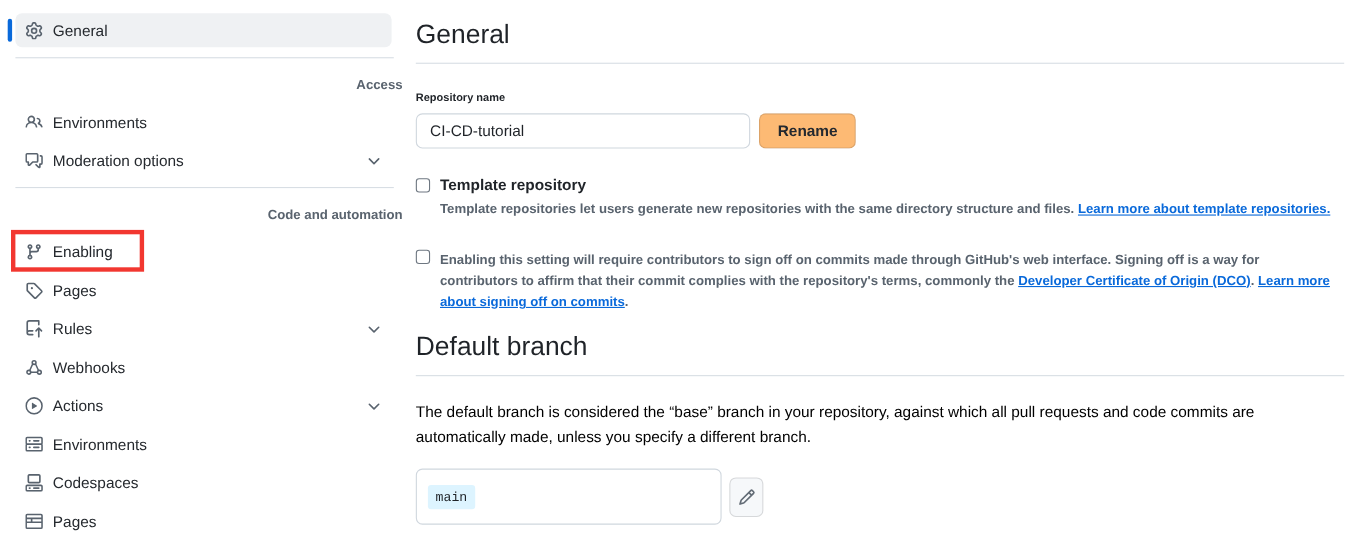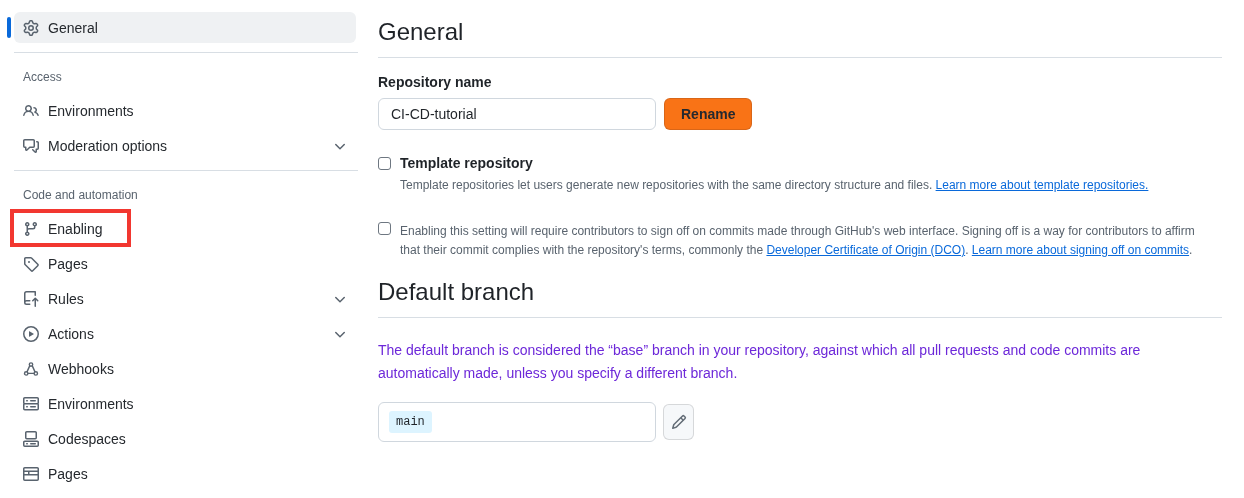--- a/index.html
+++ b/index.html
@@ -10,50 +10,50 @@
   .sidebar { position:absolute; left:0; top:0; width:366px; padding-top:12px; }
   .nav-item { display:flex; align-items:center; height:31px; margin:0 10px 4px 14px;
     padding:0 8px 0 9px; border-radius:6px; font-size:14px; color:#25292e;
     cursor:pointer; position:relative; }
   .nav-item .oct { width:16px; height:16px; margin-right:9px; flex:none; color:#59636e; }
   .nav-item.selected { background:#eff1f3; }
   .sel-bar { position:absolute; left:-7px; top:5px; width:4px; height:21px;
     border-radius:3px; background:#0969da; }
   .chev { margin-left:auto; width:16px; height:16px; color:#59636e; }
   .side-divider { border-top:1px solid #d8dee4; margin:9px 8px 0 14px; }
-  .section-label { font-size:12px; font-weight:400; color:#59636e;
-    margin:17px 0 10px 23px; }
+  .section-label { font-size:12px; font-weight:700; color:#59636e;
+    margin:17px 0 10px 23px;text-align:right; }
   .items-gap { margin-top:11px; }
   .red-box { position:absolute; left:-4px; top:-4px; width:121px; height:38px;
     border:4px solid #f23730; pointer-events:none; }
 
   
   .main { position:absolute; left:378px; top:0; width:844px; }
   h1.page-h { font-size:24px; font-weight:400; color:#1f2328; margin-top:16px;
     line-height:32px; padding-bottom:9px; border-bottom:1px solid #d8dee4; }
-  .field-label { font-size:14px; font-weight:700; margin-top:16px; }
+  .field-label { font-size:10px; font-weight:700; margin-top:26px; }
   .row { display:flex; align-items:center; margin-top:8px; }
-  .text-input { width:278px; height:32px; border:1px solid #d0d7de; border-radius:6px;
+  .text-input { width:304px; height:32px; border:1px solid #d0d7de; border-radius:6px;
     padding:0 12px; font-size:14px; color:#1f2328; background:#fff;
     font-family:inherit; }
   .btn { height:32px; margin-left:8px; padding:0 16px; font-size:14px; font-weight:700;
-    color:#24292f; background:#f97316; border:1px solid rgba(31,35,40,0.15);
+    color:#24292f; background:#fdba74; border:1px solid rgba(31,35,40,0.15);
     border-radius:6px; cursor:pointer; font-family:inherit; }
   .check-row { display:flex; margin-top:24px; }
   .checkbox { width:13px; height:13px; flex:none; margin-top:3px;
     border:1px solid #6e7781; border-radius:3px; background:#fff; cursor:pointer; }
   .check-body { margin-left:9px; }
   .check-label { font-size:14px; font-weight:700; line-height:19px; cursor:pointer; }
   .note { font-size:12px; color:#59636e; line-height:19px; margin-top:3px;
-    max-width:820px; }
+    max-width:820px;font-weight:bold; }
   .note a { color:#0969da; text-decoration:underline; cursor:pointer; }
-  .para { font-size:14px; line-height:23px; color:#6d28d9; margin-top:21px; }
+  .para { font-size:14px; line-height:23px; color:#000000; margin-top:21px; }
   .h2-space { margin-top:40px; }
   .branch-row { display:flex; align-items:center; margin-top:17px; }
-  .branch-input { width:278px; height:40px; border:1px solid #d0d7de; border-radius:6px;
+  .branch-input { width:278px; height:51px; border:1px solid #d0d7de; border-radius:6px;
     background:#fff; display:flex; align-items:center; padding:0 10px; }
   .branch-token { background:#ddf4ff; color:#1f2328; border-radius:3px;
     font-family:"Liberation Mono","DejaVu Sans Mono",monospace; font-size:12px;
     padding:4px 7px; }
   .icon-btn { width:31px; height:36px; margin-left:7px; display:flex; align-items:center;
     justify-content:center; background:#f6f8fa; border:1px solid rgba(31,35,40,0.15);
     border-radius:6px; cursor:pointer; color:#636c76; }
 </style>
 </head>
 <body>
@@ -112,45 +112,45 @@
     <svg class="oct" viewBox="0 0 16 16" fill="currentColor">
         <path d="M1 2.5A2.5 2.5 0 0 1 3.5 0h8.75a.75.75 0 0 1 .75.75v3.5a.75.75 0 0 1-1.5 0V1.5h-8a1 1 0 0 0-1 1v6.708A2.493 2.493 0 0 1 3.5 9h3.25a.75.75 0 0 1 0 1.5H3.5a1 1 0 0 0 0 2h3.25a.75.75 0 0 1 0 1.5H3.5A2.5 2.5 0 0 1 1 11.5Zm13.23 7.79h-.001l-1.224-1.224v6.184a.75.75 0 0 1-1.5 0V9.066L10.28 10.29a.75.75 0 0 1-1.06-1.061l2.505-2.504a.75.75 0 0 1 1.06 0L15.29 9.23a.751.751 0 0 1-.018 1.042.751.751 0 0 1-1.042.018Z"></path>
       </svg>
     <span>Rules</span>
     <svg class="chev" viewBox="0 0 16 16" fill="currentColor">
         <path d="M12.78 5.97a.75.75 0 0 1 0 1.06l-4.25 4.25a.75.75 0 0 1-1.06 0L3.22 7.03a.751.751 0 0 1 1.06-1.06L8 9.69l3.72-3.72a.75.75 0 0 1 1.06 0Z"></path>
       </svg>
   </div>
 
   <div class="nav-item">
-    <svg class="oct" viewBox="0 0 16 16" fill="currentColor">
-        <path d="M8 0a8 8 0 1 1 0 16A8 8 0 0 1 8 0ZM1.5 8a6.5 6.5 0 1 0 13 0 6.5 6.5 0 0 0-13 0Zm4.879-2.773 4.264 2.559a.25.25 0 0 1 0 .428l-4.264 2.559A.25.25 0 0 1 6 10.559V5.442a.25.25 0 0 1 .379-.215Z"></path>
-      </svg>
-    <span>Actions</span>
-    <svg class="chev" viewBox="0 0 16 16" fill="currentColor">
-        <path d="M12.78 5.97a.75.75 0 0 1 0 1.06l-4.25 4.25a.75.75 0 0 1-1.06 0L3.22 7.03a.751.751 0 0 1 1.06-1.06L8 9.69l3.72-3.72a.75.75 0 0 1 1.06 0Z"></path>
-      </svg>
-  </div>
-
-  <div class="nav-item">
     <svg class="oct" viewBox="0 0 16 16">
         <g fill="none" stroke="currentColor" stroke-width="1.4" stroke-linecap="round">
           <circle cx="3.2" cy="12.4" r="1.7"></circle>
           <circle cx="12.8" cy="12.4" r="1.7"></circle>
           <circle cx="8" cy="3.6" r="1.7"></circle>
           <path d="M6.7 4.9 4.1 10.6"></path>
           <path d="M9.3 4.9l2.6 5.7"></path>
           <path d="M5 12.4h5.9"></path>
         </g>
       </svg>
     <span>Webhooks</span>
   </div>
 
   <div class="nav-item">
     <svg class="oct" viewBox="0 0 16 16" fill="currentColor">
+        <path d="M8 0a8 8 0 1 1 0 16A8 8 0 0 1 8 0ZM1.5 8a6.5 6.5 0 1 0 13 0 6.5 6.5 0 0 0-13 0Zm4.879-2.773 4.264 2.559a.25.25 0 0 1 0 .428l-4.264 2.559A.25.25 0 0 1 6 10.559V5.442a.25.25 0 0 1 .379-.215Z"></path>
+      </svg>
+    <span>Actions</span>
+    <svg class="chev" viewBox="0 0 16 16" fill="currentColor">
+        <path d="M12.78 5.97a.75.75 0 0 1 0 1.06l-4.25 4.25a.75.75 0 0 1-1.06 0L3.22 7.03a.751.751 0 0 1 1.06-1.06L8 9.69l3.72-3.72a.75.75 0 0 1 1.06 0Z"></path>
+      </svg>
+  </div>
+
+  <div class="nav-item">
+    <svg class="oct" viewBox="0 0 16 16" fill="currentColor">
         <path d="M1.75 1h12.5c.966 0 1.75.784 1.75 1.75v4c0 .372-.116.717-.314 1 .198.283.314.628.314 1v4a1.75 1.75 0 0 1-1.75 1.75H1.75A1.75 1.75 0 0 1 0 12.75v-4c0-.358.109-.707.314-1A1.739 1.739 0 0 1 0 6.75v-4C0 1.784.784 1 1.75 1ZM1.5 2.75v4c0 .138.112.25.25.25h12.5a.25.25 0 0 0 .25-.25v-4a.25.25 0 0 0-.25-.25H1.75a.25.25 0 0 0-.25.25Zm.25 5.75a.25.25 0 0 0-.25.25v4c0 .138.112.25.25.25h12.5a.25.25 0 0 0 .25-.25v-4a.25.25 0 0 0-.25-.25ZM7 4.75A.75.75 0 0 1 7.75 4h4.5a.75.75 0 0 1 0 1.5h-4.5A.75.75 0 0 1 7 4.75ZM7.75 10h4.5a.75.75 0 0 1 0 1.5h-4.5a.75.75 0 0 1 0-1.5ZM3 4.75A.75.75 0 0 1 3.75 4h.5a.75.75 0 0 1 0 1.5h-.5A.75.75 0 0 1 3 4.75ZM3.75 10h.5a.75.75 0 0 1 0 1.5h-.5a.75.75 0 0 1 0-1.5Z"></path>
       </svg>
     <span>Environments</span>
   </div>
 
   <div class="nav-item">
     <svg class="oct" viewBox="0 0 16 16" fill="currentColor">
         <path d="M3.75 0h8.5C13.216 0 14 .784 14 1.75v5a1.75 1.75 0 0 1-1.75 1.75h-8.5A1.75 1.75 0 0 1 2 6.75v-5C2 .784 2.784 0 3.75 0Zm0 1.5a.25.25 0 0 0-.25.25v5c0 .138.112.25.25.25h8.5a.25.25 0 0 0 .25-.25v-5a.25.25 0 0 0-.25-.25ZM1.75 9.5h12.5c.966 0 1.75.784 1.75 1.75v3A1.75 1.75 0 0 1 14.25 16H1.75A1.75 1.75 0 0 1 0 14.25v-3c0-.966.784-1.75 1.75-1.75Zm0 1.5a.25.25 0 0 0-.25.25v3c0 .138.112.25.25.25h12.5a.25.25 0 0 0 .25-.25v-3a.25.25 0 0 0-.25-.25ZM7 12.75a.75.75 0 0 1 .75-.75h4.5a.75.75 0 0 1 0 1.5h-4.5a.75.75 0 0 1-.75-.75Zm-4 0a.75.75 0 0 1 .75-.75h.5a.75.75 0 0 1 0 1.5h-.5a.75.75 0 0 1-.75-.75Z"></path>
       </svg>
     <span>Codespaces</span>

